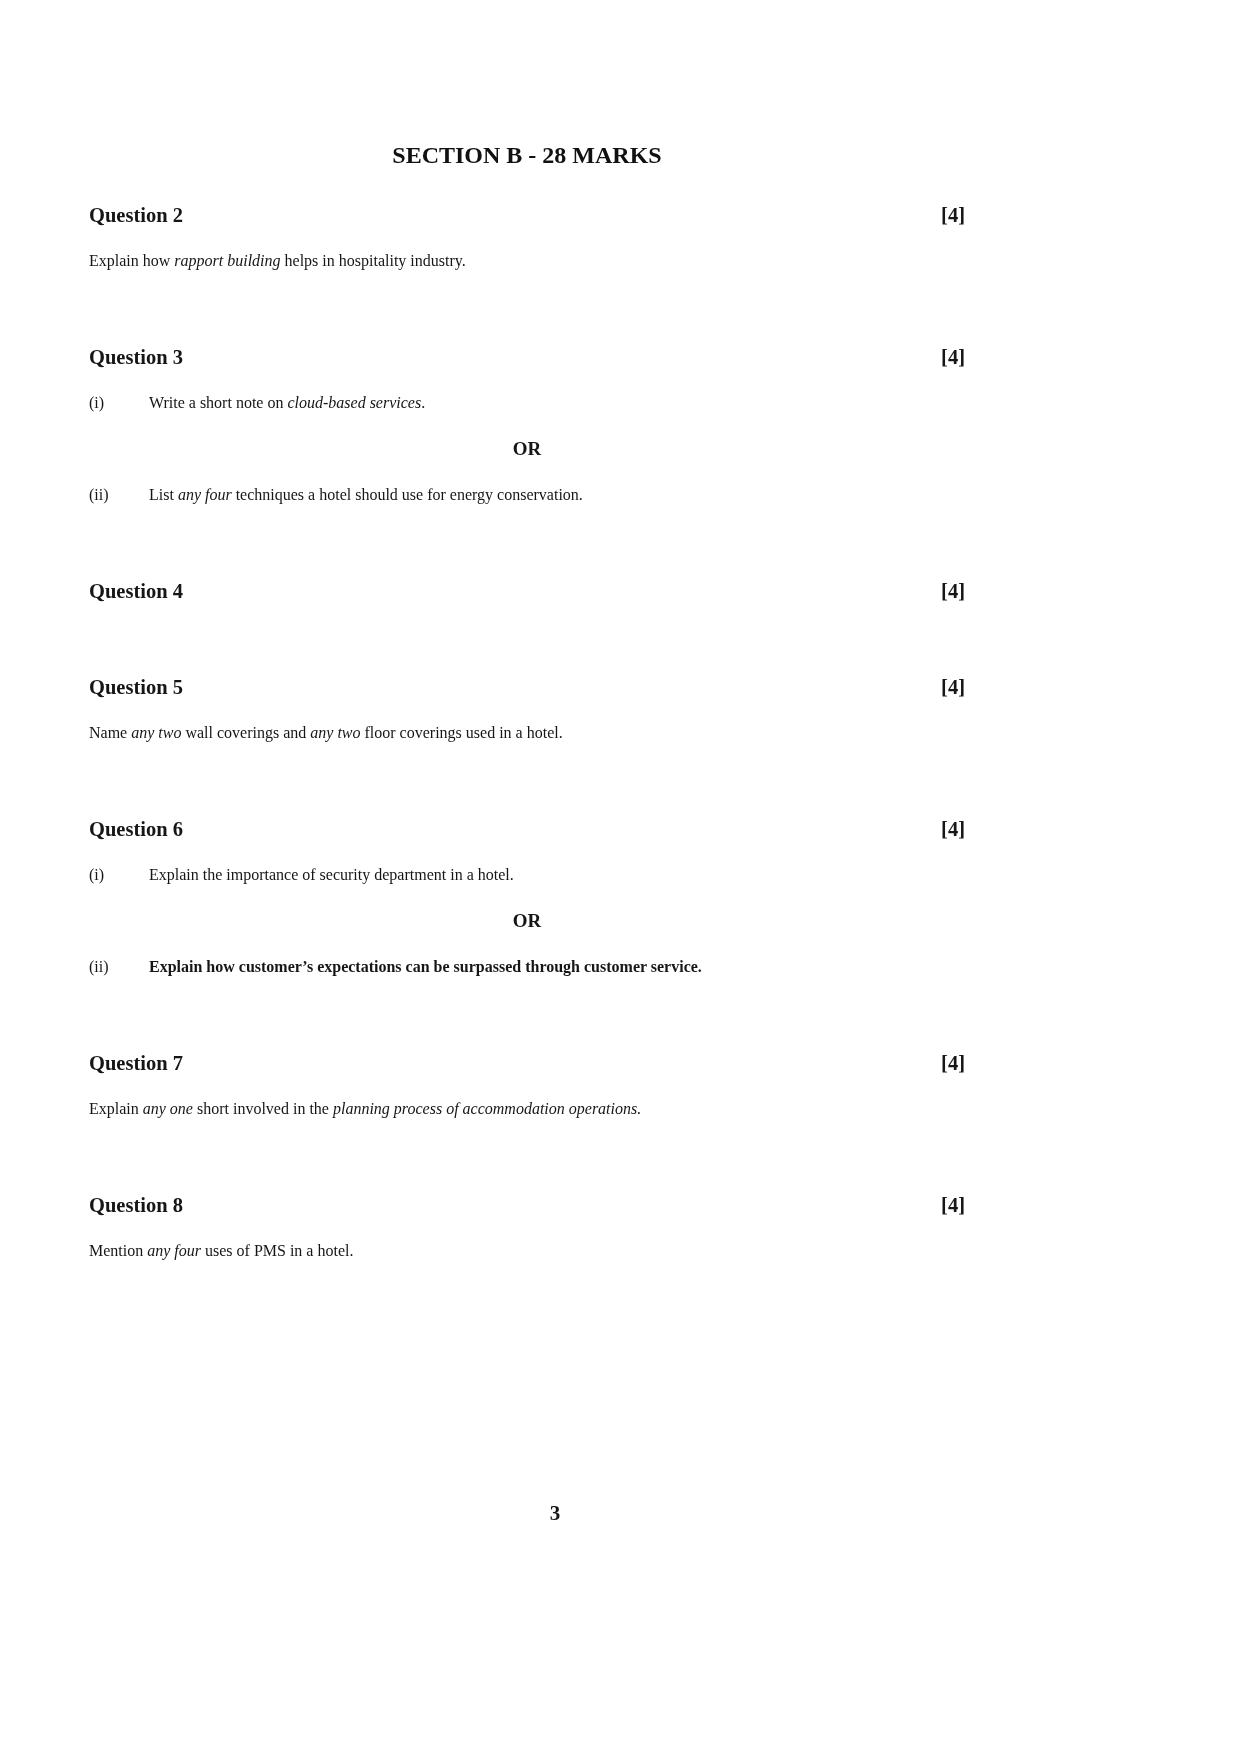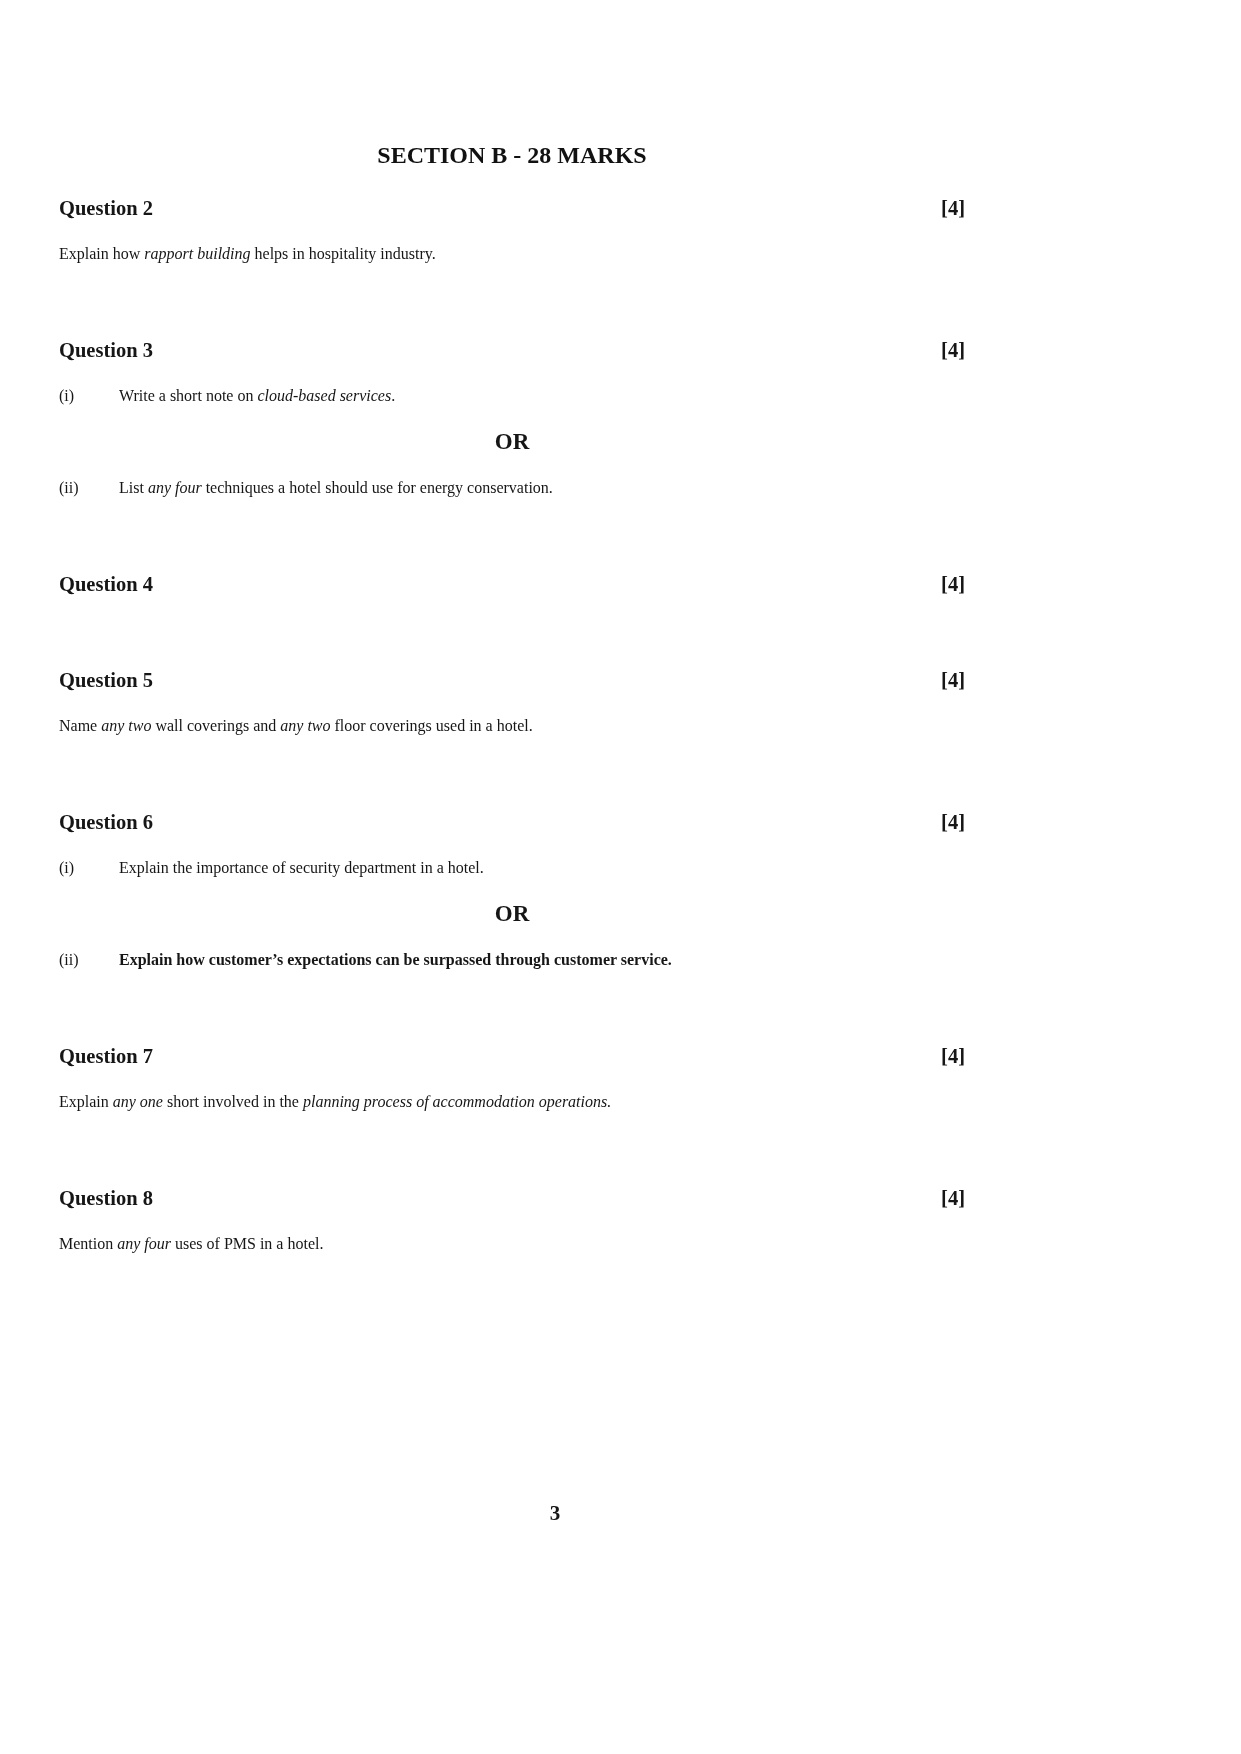--- a/index.html
+++ b/index.html
@@ -8,48 +8,48 @@
     width: 1241px;
     height: 1754px;
     position: relative;
     font-family: "Liberation Serif", "DejaVu Serif", serif;
     color: #161616;
     overflow: hidden;
   }
   .page {
     position: absolute;
     inset: 0;
-    padding: 140px 276px 0 59px; 
+    padding: 140px 276px 0 89px; 
   }
   .section-title {
     text-align: center;
     font-weight: bold;
     font-size: 24px;
     line-height: 30px;
     color: #111111;
   }
   .question { margin-top: 68px; }
-  .question.first { margin-top: 24px; }
+  .question.first { margin-top: 31px; }
   .q-head {
     display: flex;
     justify-content: space-between;
     align-items: baseline;
     font-weight: bold;
     font-size: 20.5px;
     line-height: 28px;
   }
   .q-body, .q-part, .q-or {
     margin-top: 18px;
     font-size: 16px;
     line-height: 28px;
   }
   .q-or {
     text-align: center;
     font-weight: bold;
-    font-size: 23px;
+    font-size: 19px;
   }
   .q-part { display: flex; align-items: flex-start; }
   .part-label { flex: 0 0 60px; width: 60px; }
   .part-text { flex: 1 1 auto; }
   .part-text.justify {
     flex: 0 0 645px;
     width: 645px;
     text-align: justify;
     font-weight: bold;
   }

